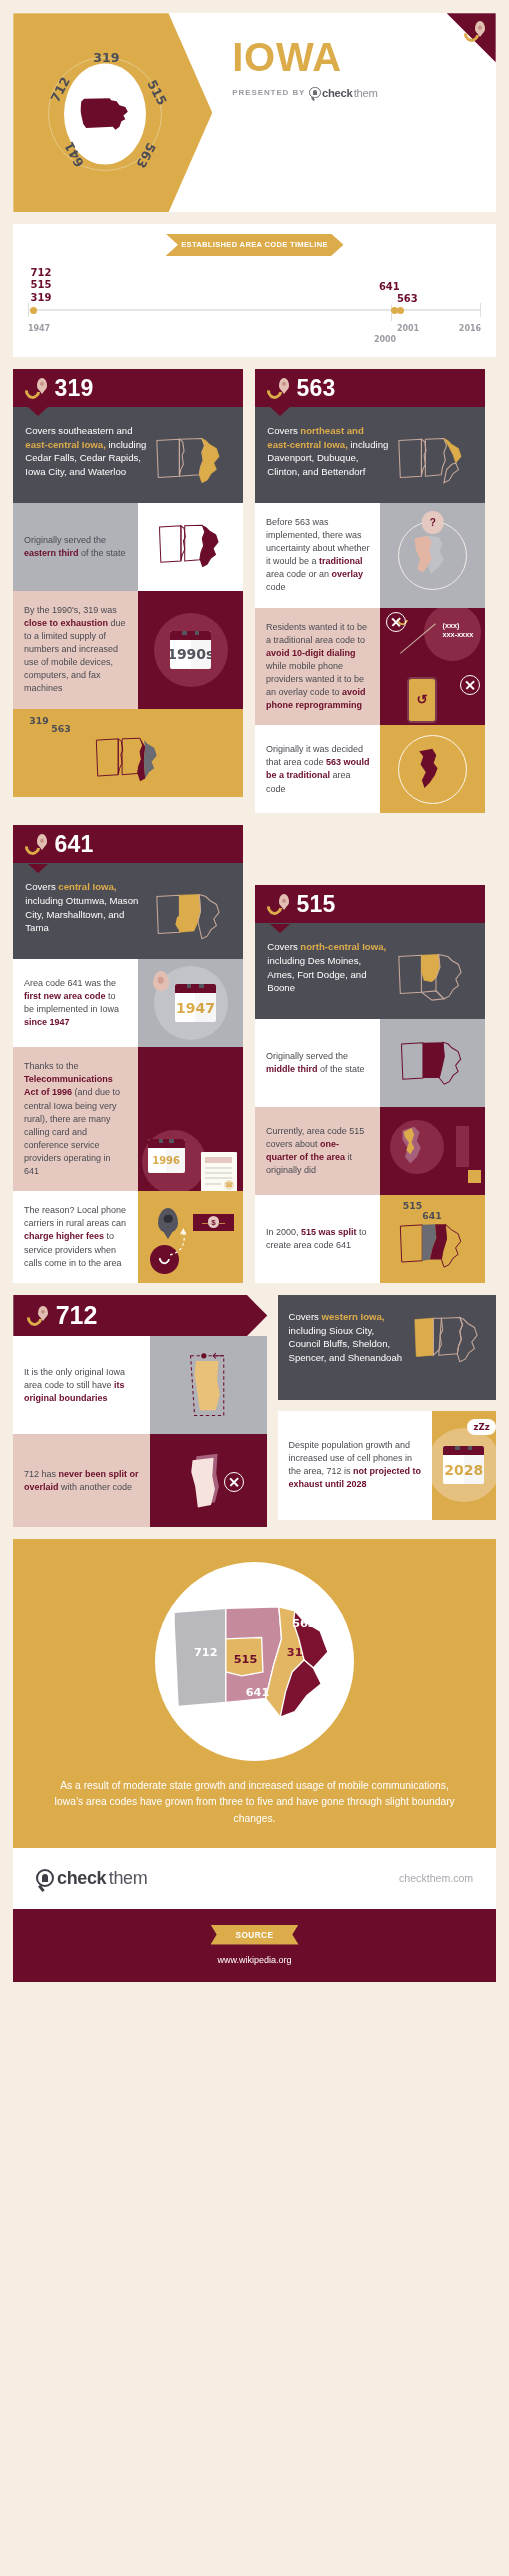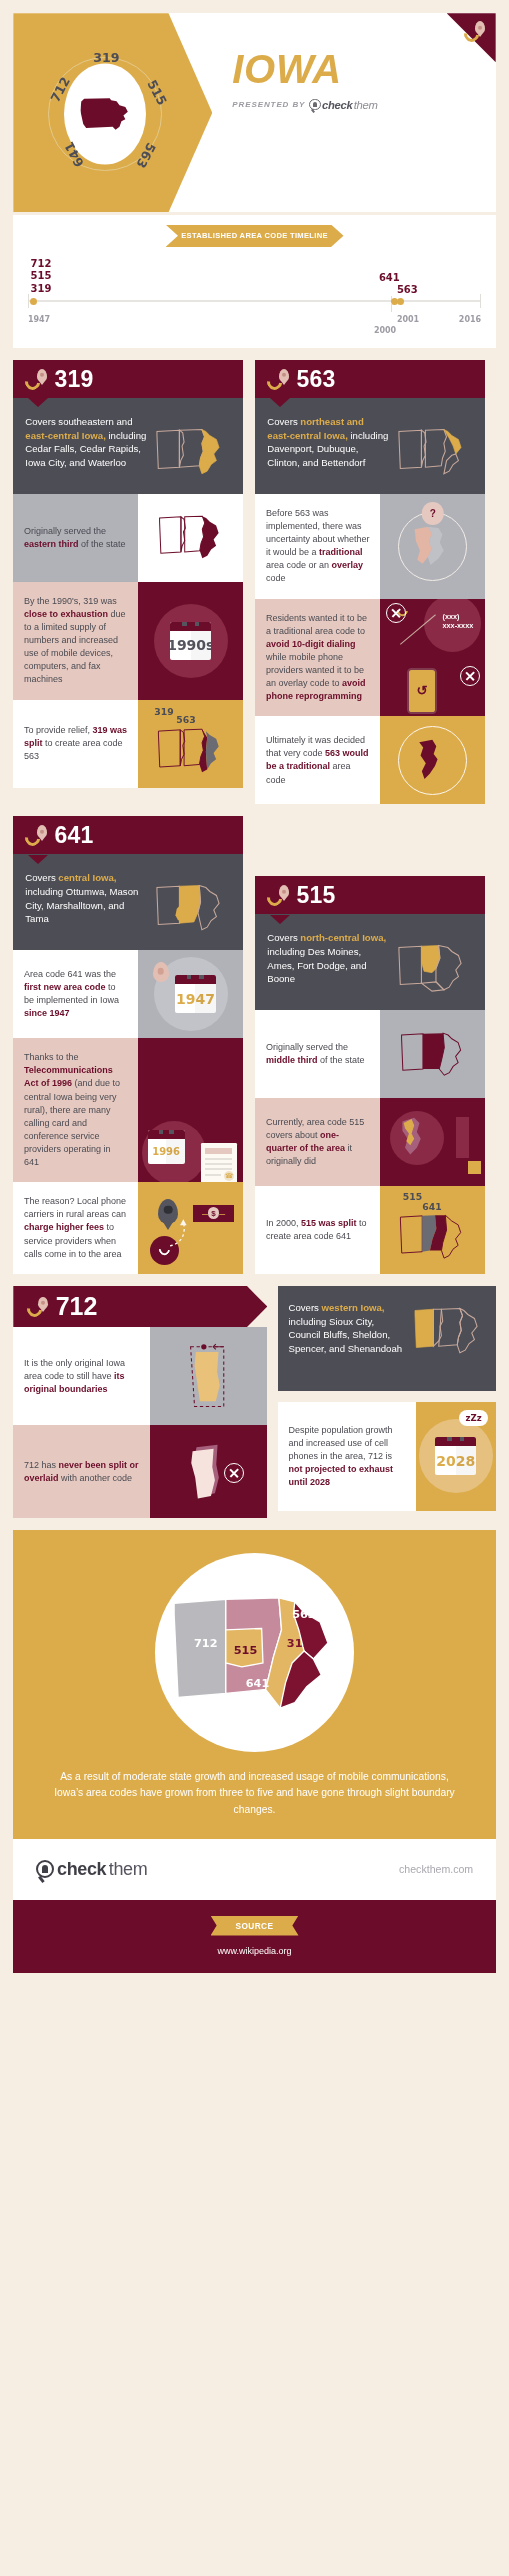--- a/index.html
+++ b/index.html
@@ -54,21 +54,21 @@
     position: absolute;
     font-size: 12.6px; font-weight: bold; color: #4d4d55;
     font-family: "DejaVu Sans", sans-serif;
   }
   .ring-n319 { left: 48px;  top: -4px;  }
   .ring-n712 { left: 1.3px;   top: 28px;  transform: rotate(-62deg); }
   .ring-n515 { left: 99px; top: 30.5px;  transform: rotate(62deg); }
   .ring-n641 { left: 16px;  top: 93px; transform: rotate(-118deg); }
   .ring-n563 { left: 88px; top: 94px; transform: rotate(118deg); }
 
-  .hdr-right { position: absolute; left: 219px; top: 36px; font-style: italic; }
+  .hdr-right { position: absolute; left: 219px; top: 24px; }
   .hdr-iowa {
     font-size: 40px; font-weight: bold; color: #dcac4b;
     letter-spacing: 0.7px; line-height: 1.0;
     font-family: "Liberation Sans", sans-serif;
   }
   .hdr-sub {
     font-size: 30.5px; color: #55555f; line-height: 1.12; margin-top: 1.3px;
     font-family: "Liberation Sans", sans-serif;
   }
   .hdr-presented {
@@ -121,21 +121,21 @@
 
   
   .intro {
     background: #4d4d55; color: #ffffff;
     padding: 17px 20px; text-align: center;
     font-size: 10.3px; line-height: 1.6; margin-top: 12px;
   }
   .intro b { color: #e8b9a8; font-weight: bold; }
 
   
-  .timeline-card { background: #ffffff; margin-top: 3px; padding: 0 0 13.3px; }
+  .timeline-card { background: #ffffff; margin-top: 12px; padding: 0 0 13.3px; }
   .tl-banner {
     margin: 0 auto; width: 178px; height: 22.5px; background: #dcac4b;
     color: #fff; font-size: 7.6px; font-weight: bold; letter-spacing: 0.3px;
     display: flex; align-items: center; justify-content: center;
     clip-path: polygon(0 0, 93% 0, 100% 50%, 93% 100%, 0 100%, 7% 50%);
     position: relative; top: 9.3px;
   }
   .tl-body { position: relative; height: 77px; margin: 20px 14.6px 0; }
   .tl-line {
     position: absolute; left: 0; right: 0; top: 42px;
@@ -451,23 +451,20 @@
                 <i></i>
               </div>
             <div class="top" style="background:#6b0d2a;"></div>
             <div class="split"></div>
             <div class="yr" style="color:#55555f;">1990s</div>
           </div>
         </div>
       </div>
 
       <div class="row white">
-        <div class="text">
-          <div><span>To provide relief, </span><b>319 was split</b><span> to create area code 563</span></div>
-        </div>
         <div class="art gold">
           <div style="position:absolute;left:16px;top:6.6px;" class="split-lbl">319</div>
           <div style="position:absolute;left:38px;top:14.6px;" class="split-lbl">563</div>
           <svg width="73" height="50" viewBox="0 0 112 78" style="margin-top:14.6px;">
             <path d="M6 14 L6 8 L40 6 L40 62 L8 64 Z" fill="none" stroke="#6b0d2a" stroke-width="1.5"></path>
             <path d="M40 6 L45 10 L47 24 L44 30 L46 44 L42 52 L40 62 Z" fill="none" stroke="#6b0d2a" stroke-width="1.5"></path>
             <path d="M46 6 L74 5 L78 16 L74 26 L76 38 L72 48 L70 60 L46 62 Z" fill="none" stroke="#6b0d2a" stroke-width="1.5"></path>
             <path d="M74 5 L78 16 L74 26 L76 38 L72 48 L70 60 L74 72 L82 68 L80 40 L82 18 Z" fill="#6b0d2a"></path>
             <path d="M80 8 L86 14 L96 20 L100 32 L92 42 L96 52 L88 58 L82 68 L80 40 L82 18 Z" fill="#6b6b74"></path>
           </svg>
@@ -538,21 +535,21 @@
             </div>
             <div style="position:absolute;right:5.3px;bottom:30.5px;z-index:3;">
                 <div class="xmark"></div>
               </div>
           </div>
         </div>
       </div>
 
       <div class="row white">
         <div class="text">
-          <div><span>Ultimately it was decided that very code </span><b>563 would be a traditional</b><span> area code</span></div>
+          <div><span>Originally it was decided that area code </span><b>563 would be a traditional</b><span> area code</span></div>
         </div>
         <div class="art gold">
           <div style="width:69px;height:69px;border:1.3px solid #fdf6ec;border-radius:50%;display:flex;align-items:center;justify-content:center;">
             <svg width="38" height="46" viewBox="0 0 58 70">
               <path d="M8 8 L28 4 L34 14 L30 26 L36 34 L32 44 L24 56 L16 64 L12 52 L18 40 L10 28 L14 16 Z" fill="#6b0d2a"></path>
             </svg>
           </div>
         </div>
       </div>
     </div>
@@ -773,27 +770,27 @@
         <div style="width:74px;flex:none;padding-top:4px;">
           <svg width="74" height="52" viewBox="0 0 112 78">
             <path d="M6 14 L6 8 L34 6 L34 62 L8 64 Z" fill="#dcac4b" stroke="#dcac4b"></path>
             <path d="M34 6 L46 6 L48 24 L44 32 L46 46 L42 54 L34 62 Z" fill="none" stroke="#c7a99c" stroke-width="1.6"></path>
             <path d="M46 6 L74 5 L78 16 L74 26 L76 38 L72 48 L70 60 L42 62 Z" fill="none" stroke="#c7a99c" stroke-width="1.6"></path>
             <path d="M74 5 L80 8 L86 14 L96 20 L100 32 L92 42 L96 52 L88 58 L82 68 L74 72 L70 60 L72 48 L76 38 L74 26 L78 16 Z" fill="none" stroke="#c7a99c" stroke-width="1.6"></path>
           </svg>
         </div>
       </div>
       <div class="row white" style="min-height:109px;margin-top:10.6px;">
-        <div class="text" style="width:138px;">
+        <div class="text" style="width:154px;">
           <div><span>Despite population growth and increased use of cell phones in the area, 712 is </span><b>not projected to exhaust until 2028</b></div>
         </div>
         <div class="art gold">
           <div style="position:relative;width:100%;height:100%;display:flex;align-items:center;justify-content:center;">
             <div class="circ-bg" style="width:74px;height:74px;background:#e6c07f;"></div>
-            <div class="zzz" style="position:absolute;right:8px;top:8px;z-index:3;">zZz</div>
+            <div class="zzz" style="position:absolute;right:0;top:8px;z-index:3;">zZz</div>
             <div class="cal" style="z-index:2;">
               <div class="rings">
                   <i></i>
                   <i></i>
                 </div>
               <div class="top"></div>
               <div class="split"></div>
               <div class="yr">2028</div>
             </div>
           </div>

